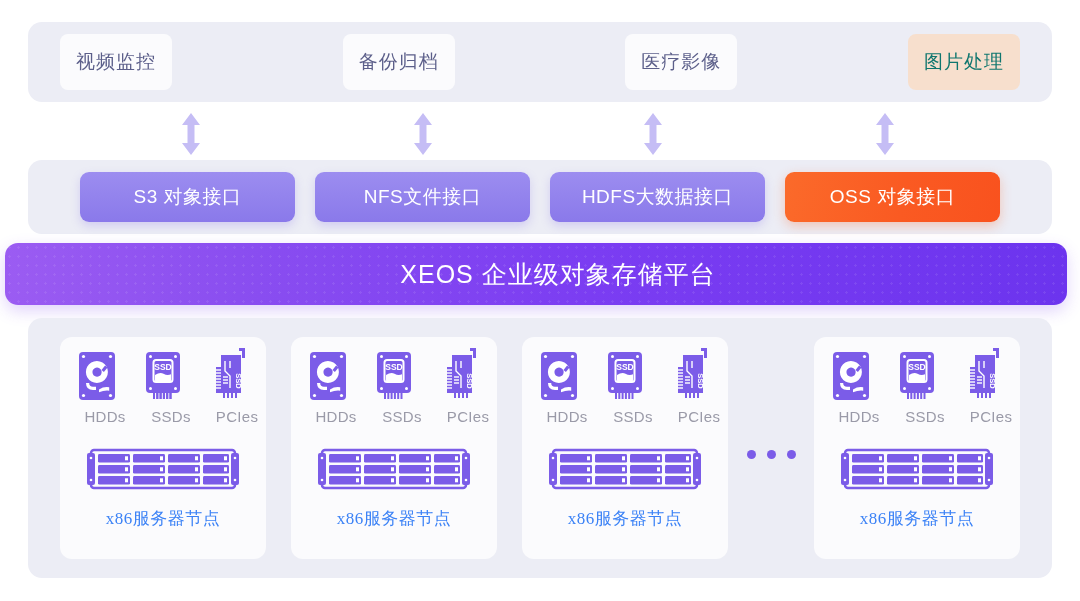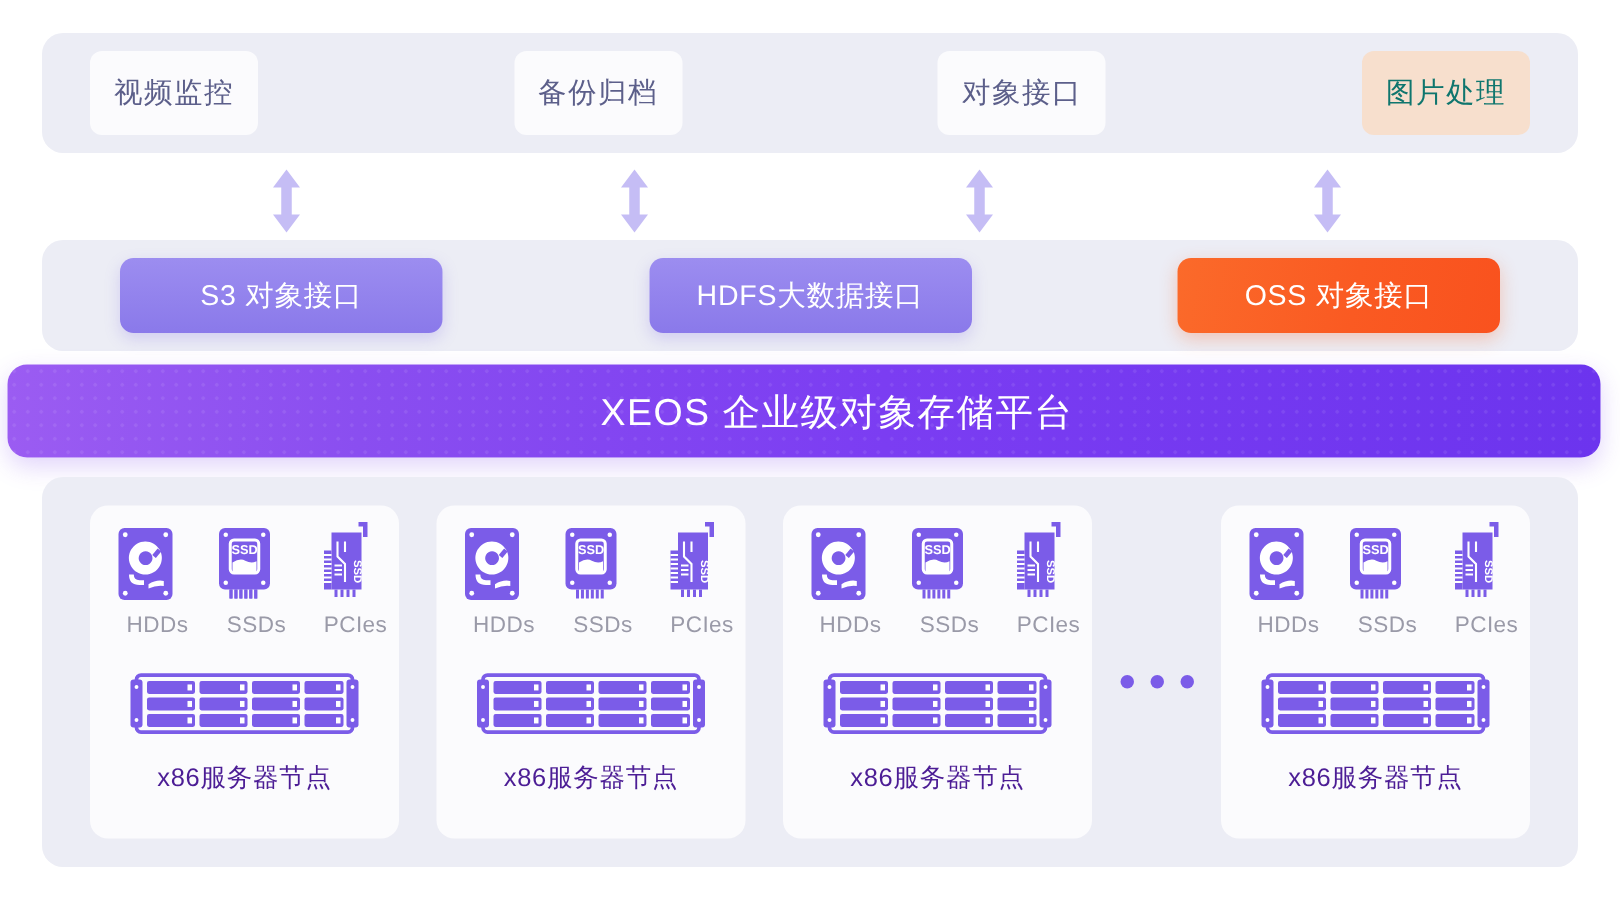--- a/index.html
+++ b/index.html
@@ -124,22 +124,23 @@
     font-size: 15px;
     color: #9a9aa8;
     letter-spacing: 0.3px;
     white-space: nowrap;
     margin-left: 16px;
   }
   .rack-wrap { margin-top: 20px; height: 48px; display:flex; align-items:center; }
   .node-label {
     margin-top: 14px;
     font-size: 17px;
-    color: #4c1d95;
+    color: #3b82f6;
     letter-spacing: 0.5px;
+    font-family: Liberation Serif, serif;
   }
   .spacer-fill { flex: 1 1 auto; }
   .ellipsis {
     display: flex; align-items: center; justify-content: center;
     gap: 11px;
     width: 86px;
     align-self: center;
     margin-top: 12px;
   }
   .dot { width: 9px; height: 9px; border-radius: 50%; background: #7b5ce8; }
@@ -151,21 +152,21 @@
 
   <div class="panel" id="scenario-panel"></div>
   <div id="scenario-row">
     <div class="scenario-card">
       <span>视频监控</span>
     </div>
     <div class="scenario-card">
       <span>备份归档</span>
     </div>
     <div class="scenario-card">
-      <span>对象接口</span>
+      <span>医疗影像</span>
     </div>
     <div class="scenario-card accent">
       <span>图片处理</span>
     </div>
   </div>
 
   <div class="arrow" style="left:180px;">
     <svg viewBox="0 0 22 44">
         <path d="M11 1 L20 13 L14.5 13 L14.5 31 L20 31 L11 43 L2 31 L7.5 31 L7.5 13 L2 13 Z" fill="#c5bdf5"></path>
       </svg>
@@ -183,20 +184,23 @@
   <div class="arrow" style="left:874px;">
     <svg viewBox="0 0 22 44">
         <path d="M11 1 L20 13 L14.5 13 L14.5 31 L20 31 L11 43 L2 31 L7.5 31 L7.5 13 L2 13 Z" fill="#c5bdf5"></path>
       </svg>
   </div>
 
   <div class="panel" id="interface-panel"></div>
   <div id="interface-row">
     <div class="iface-box">
       <span>S3 对象接口</span>
+    </div>
+    <div class="iface-box">
+      <span>NFS文件接口</span>
     </div>
     <div class="iface-box">
       <span>HDFS大数据接口</span>
     </div>
     <div class="iface-box highlight">
       <span>OSS 对象接口</span>
     </div>
   </div>
 
   <div id="platform-bar">

